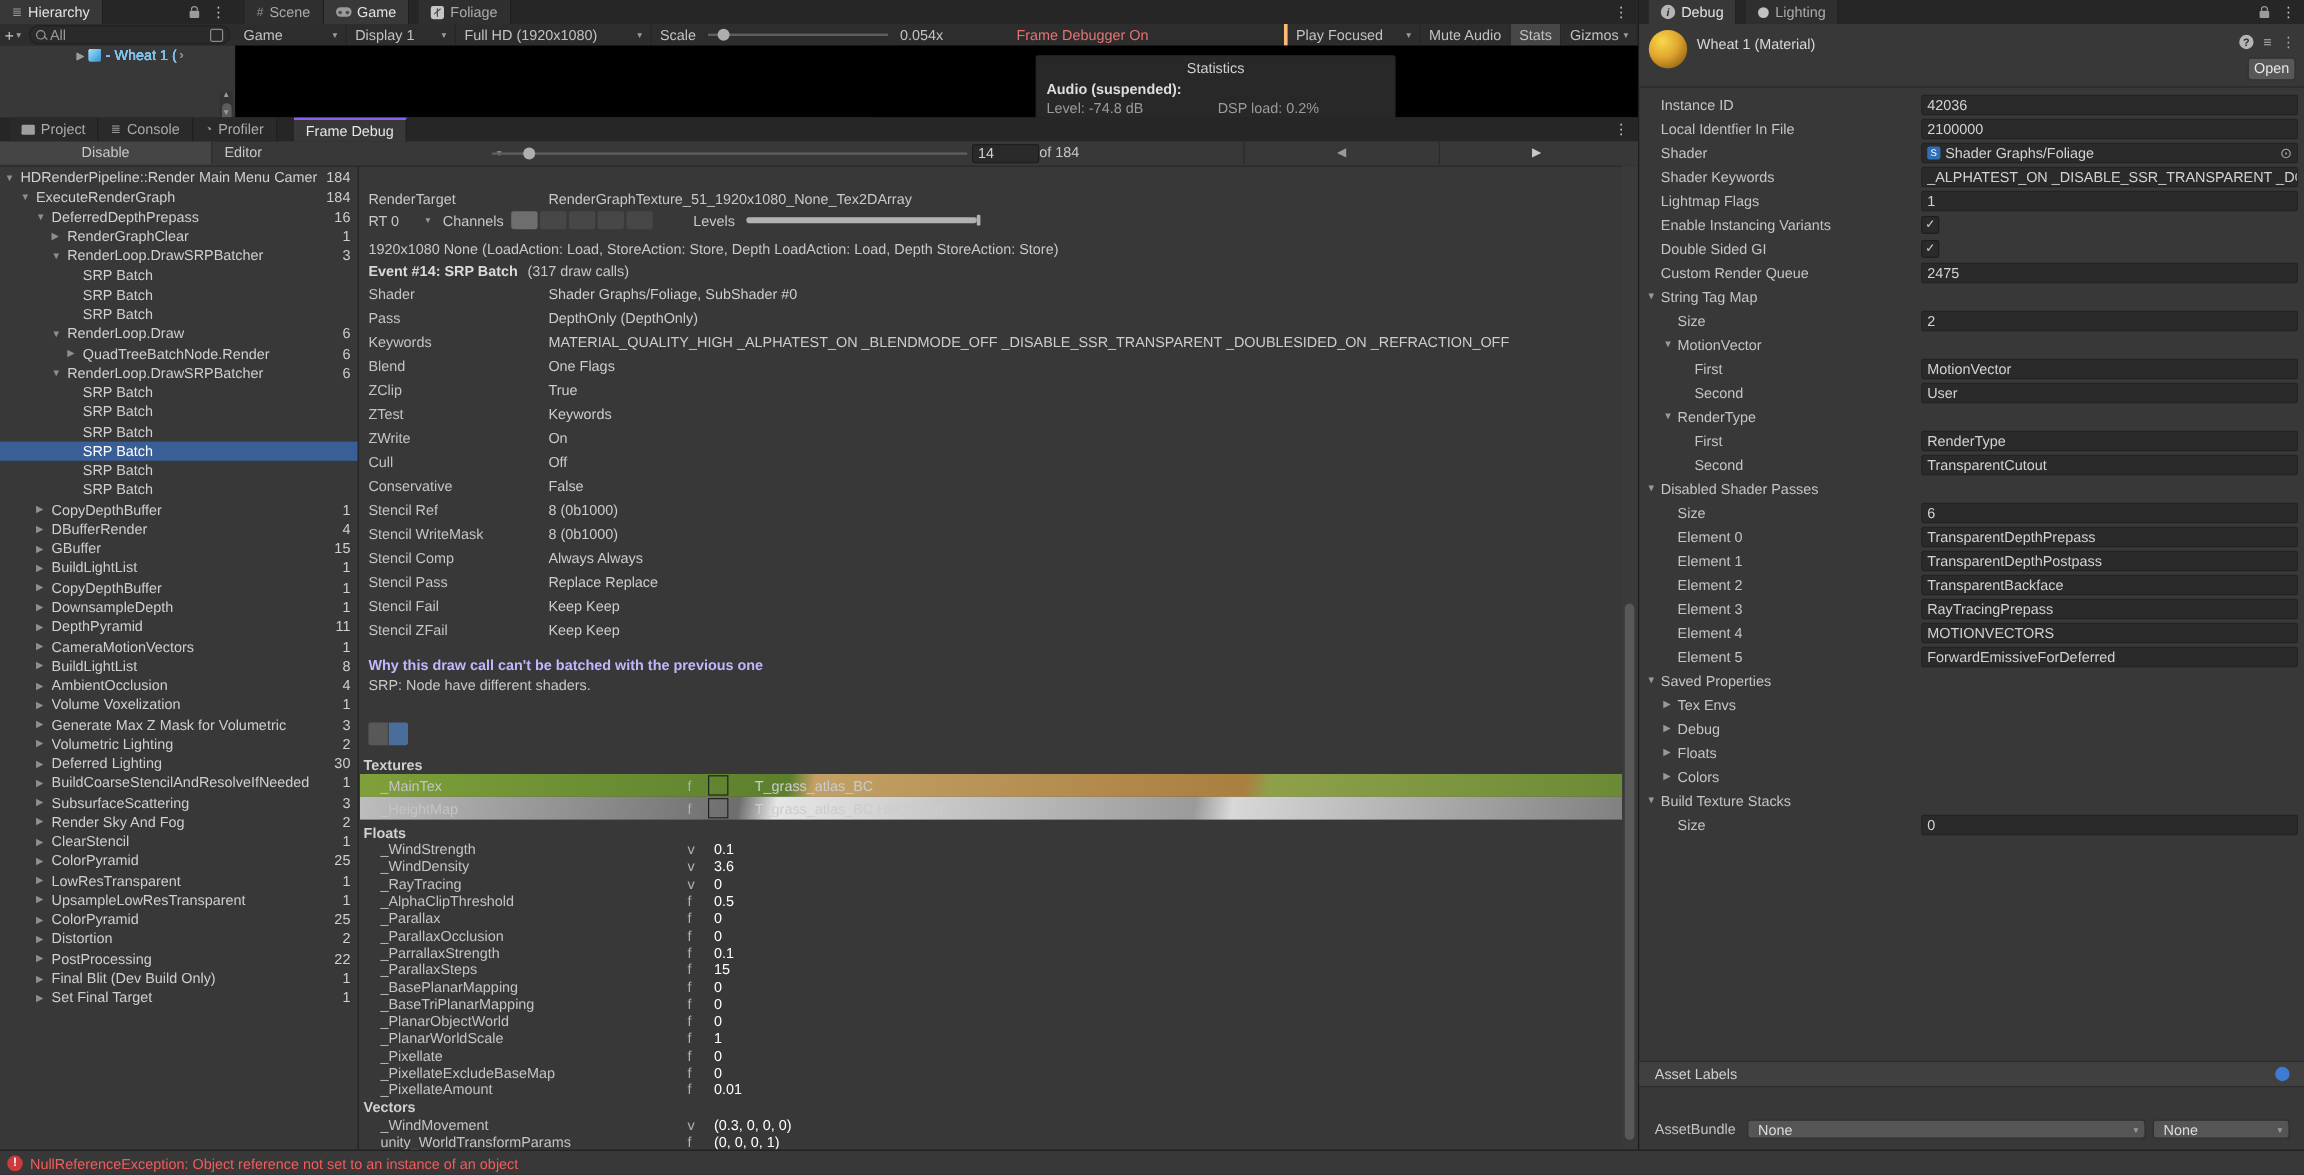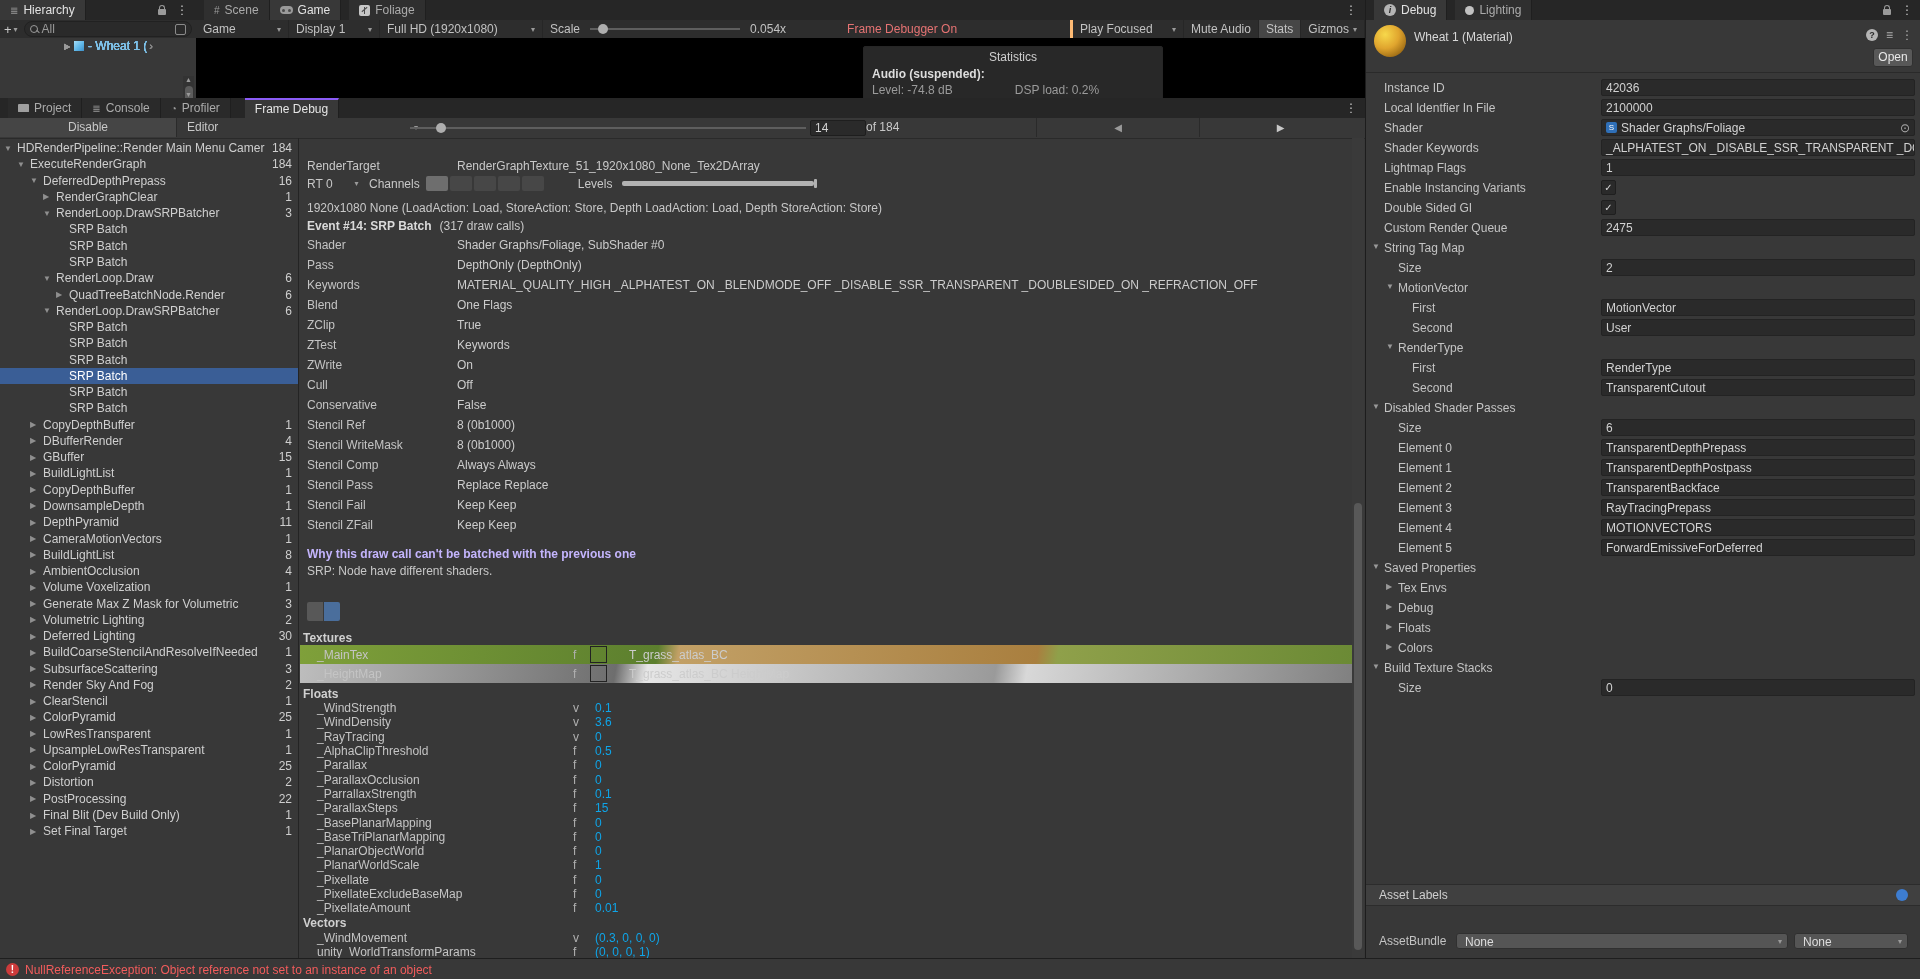--- a/index.html
+++ b/index.html
@@ -121,21 +121,21 @@
   .texrow{display:flex;align-items:center;height:19px}
   .texrow .n{width:256px;flex:none;padding-left:17px;box-sizing:content-box;color:#C4C4C4}
   .texrow .t{width:17px;flex:none;color:#B0B0B0}
   .texthumb{width:15px;height:15px;flex:none;margin-right:22px;border:1px solid #222}
   .thumb-grass{background:linear-gradient(100deg,#7FA03A 0%,#5C7F2E 34%,#C2A066 36%,#A97F3F 70%,#8FA04A 72%,#6B8A35 100%)}
   .thumb-height{background:linear-gradient(100deg,#BDBDBD 0%,#6E6E6E 30%,#E6E6E6 33%,#9A9A9A 66%,#D8D8D8 69%,#808080 100%)}
   .texrow .tn{color:#CCCCCC}
   .frow{display:flex;align-items:center;height:14.3px}
   .frow .n{width:256px;flex:none;padding-left:17px;color:#C4C4C4;white-space:nowrap}
   .frow .t{width:22px;flex:none;color:#B0B0B0}
-  .frow .v{color:#0ea5e9}
+  .frow .v{color:#ffffff}
   .fdscrollbar{position:absolute;right:1px;top:40px;width:12px;bottom:0;background:#3A3A3A}
   .fdscrollbar .thumb{position:absolute;left:2px;width:8px;top:365px;height:447px;border-radius:4px;background:#585858}
   
   #insp{left:1365px;top:0;width:555px;height:958px;background:#383838;border-left:1px solid #1d1d1d}
   #insp .header{position:absolute;left:0;right:0;top:20px;height:52px;background:#383838;border-bottom:1px solid #2A2A2A}
   .matball{position:absolute;left:8px;top:5px;width:32px;height:32px;border-radius:50%;
            background:radial-gradient(circle at 35% 30%,#F7D84B 0%,#E0A52E 45%,#9C6A14 80%,#5F400C 100%)}
   .mattitle{position:absolute;left:48px;top:10px;color:#D8D8D8}
   .hdricons{position:absolute;right:8px;top:8px;display:flex;gap:8px;color:#B0B0B0;align-items:center}
   .helpcirc{width:12px;height:12px;border-radius:50%;background:#B5B5B5;color:#2a2a2a;font-size:9px;font-weight:bold;

